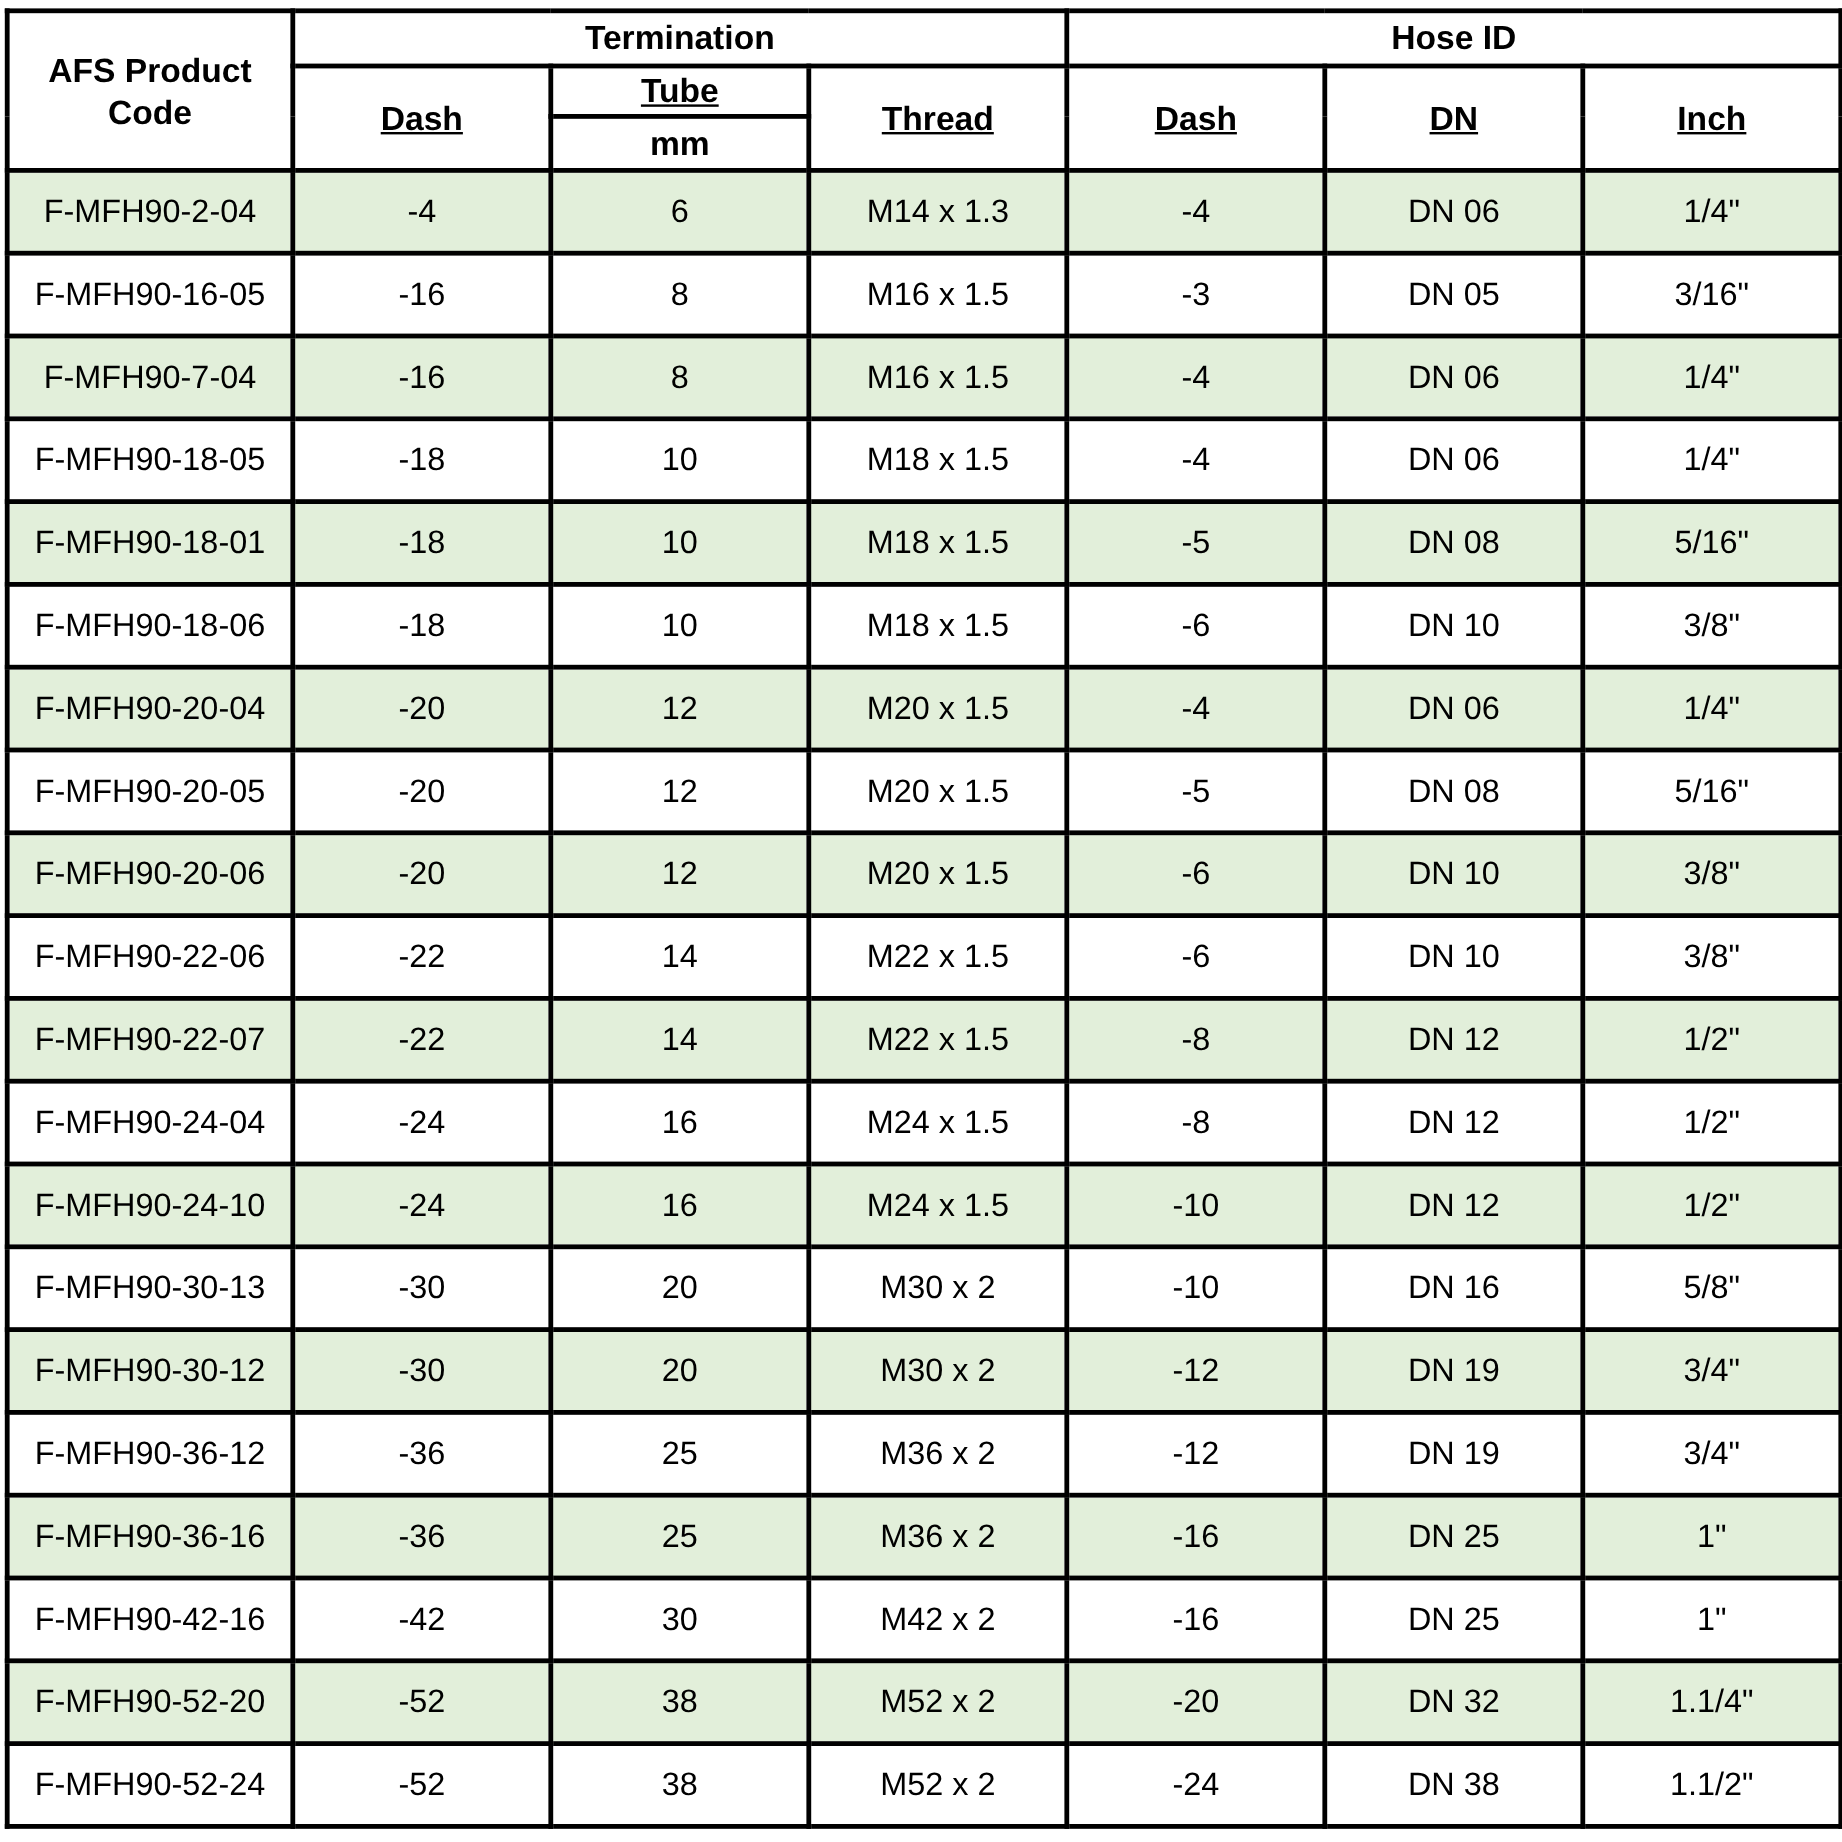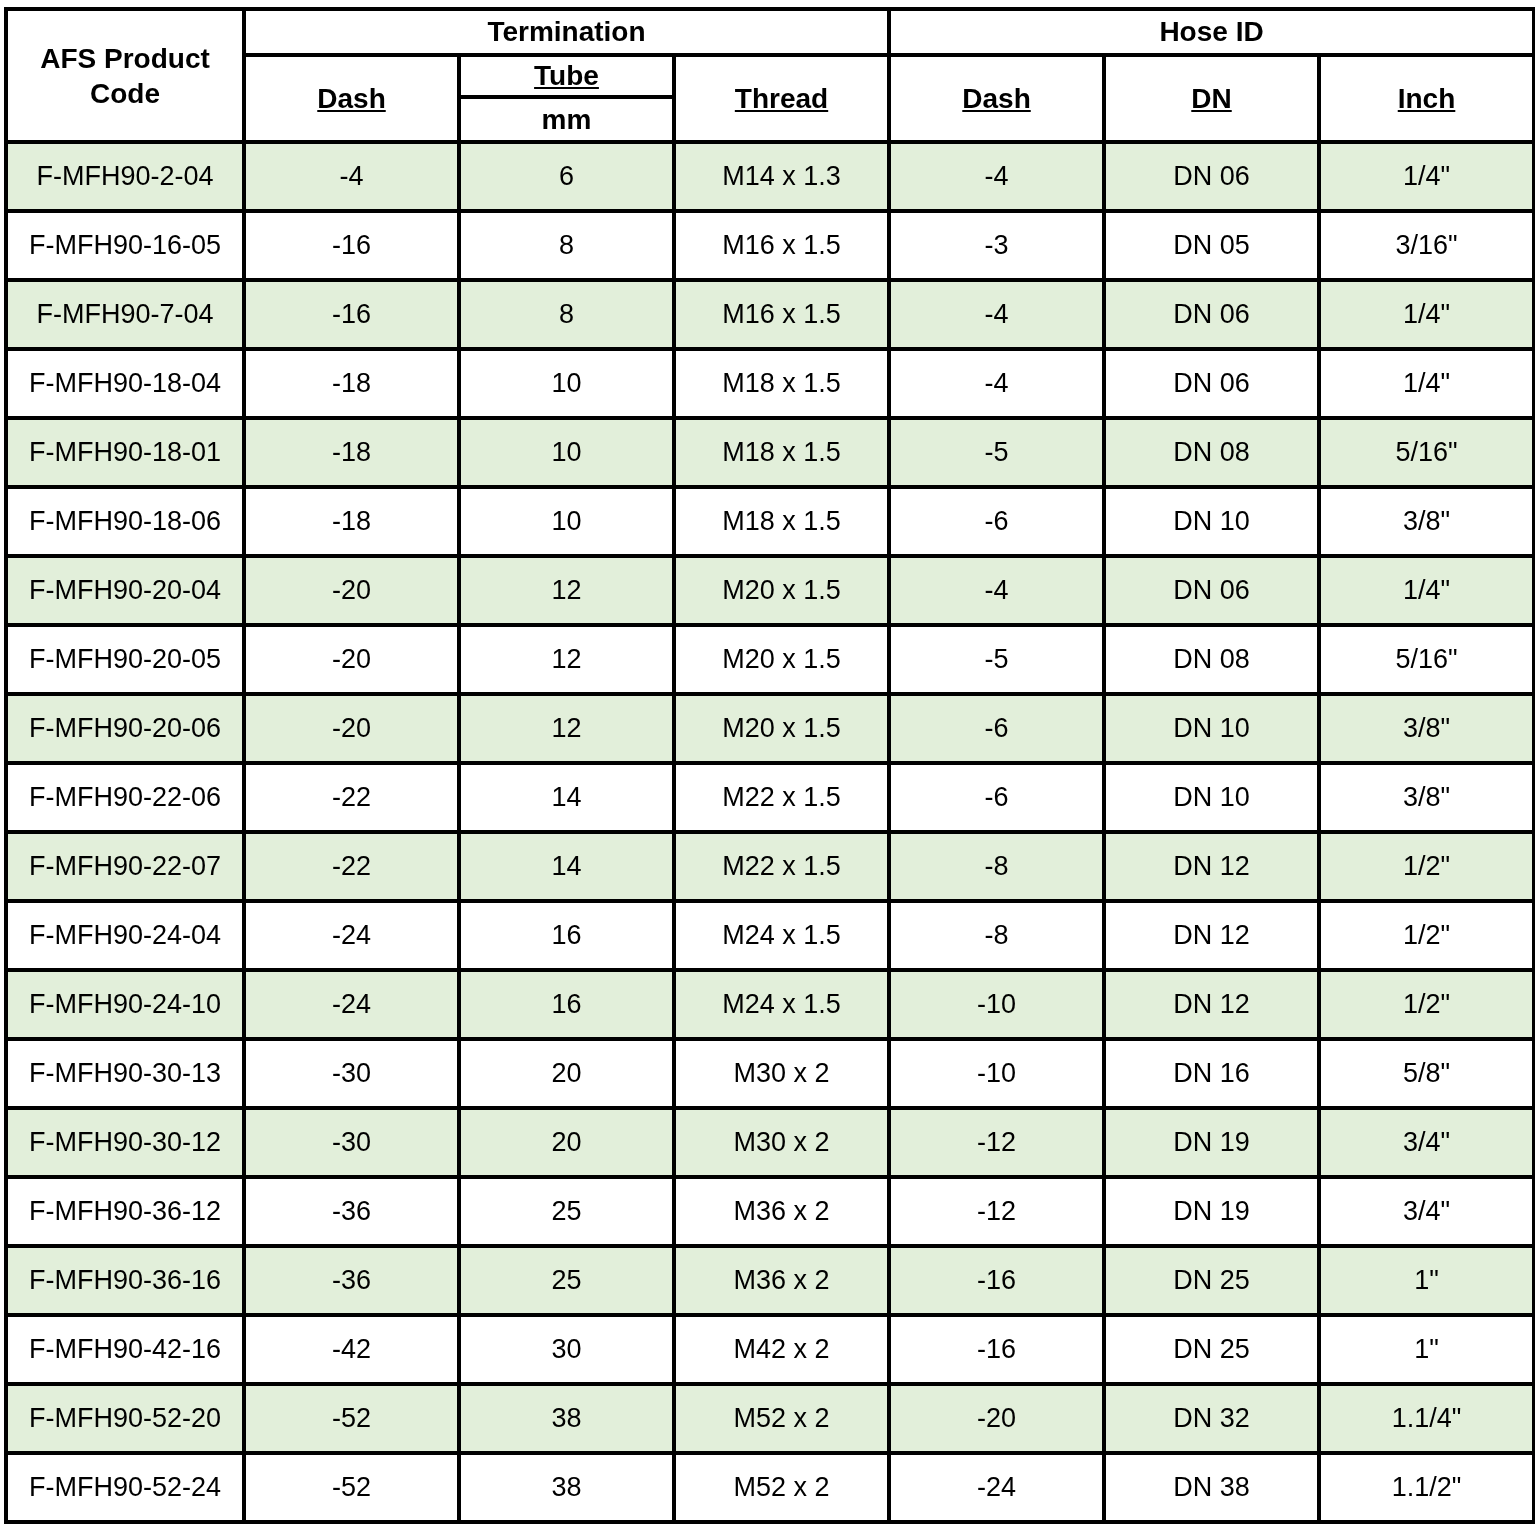--- a/index.html
+++ b/index.html
@@ -97,21 +97,21 @@
       <tr class="green">
     <td>F-MFH90-7-04</td>
     <td>-16</td>
     <td>8</td>
     <td>M16 x 1.5</td>
     <td>-4</td>
     <td>DN 06</td>
     <td>1/4"</td>
   </tr>
       <tr class="white">
-    <td>F-MFH90-18-04</td>
+    <td>F-MFH90-18-05</td>
     <td>-18</td>
     <td>10</td>
     <td>M18 x 1.5</td>
     <td>-4</td>
     <td>DN 06</td>
     <td>1/4"</td>
   </tr>
       <tr class="green">
     <td>F-MFH90-18-01</td>
     <td>-18</td>

